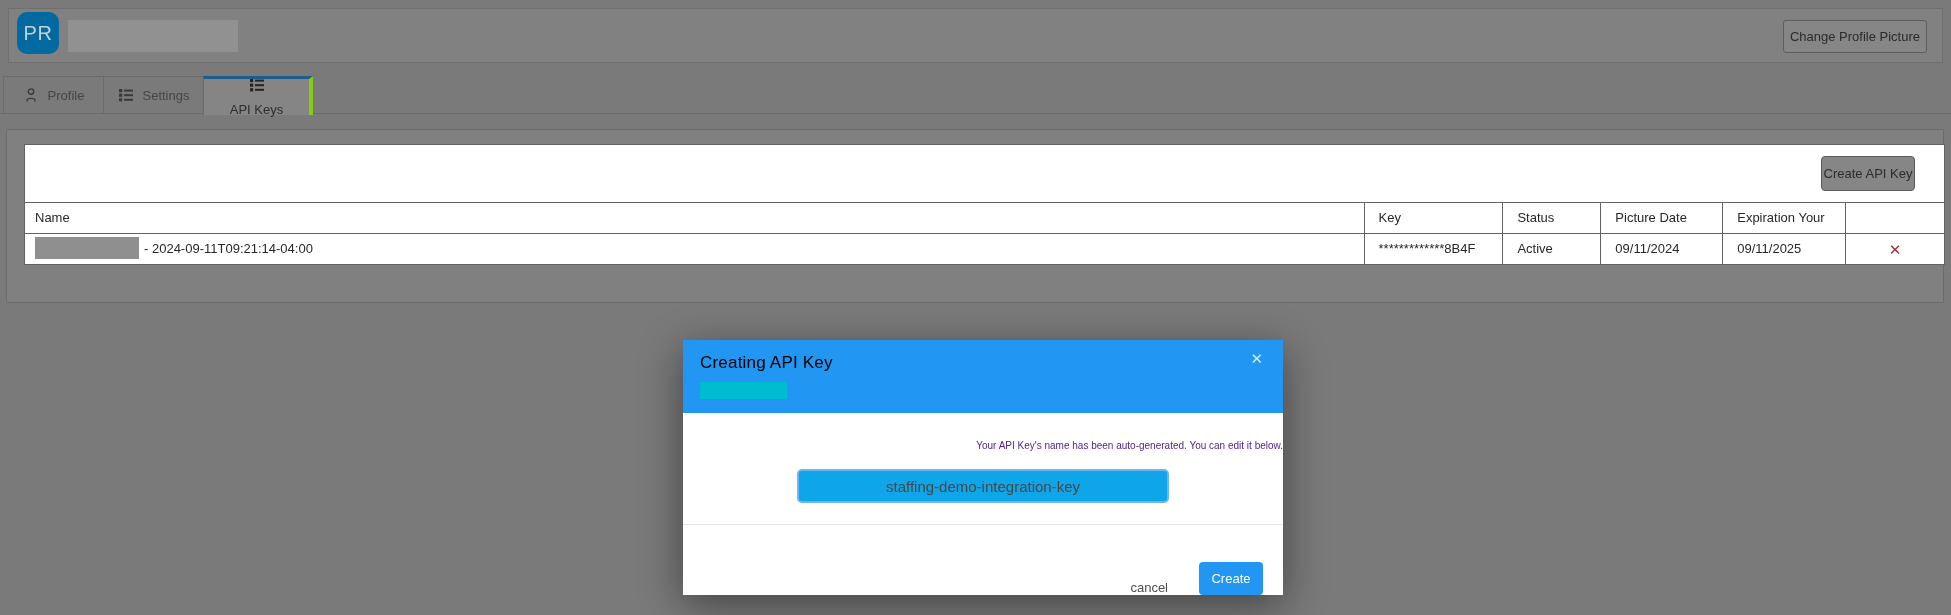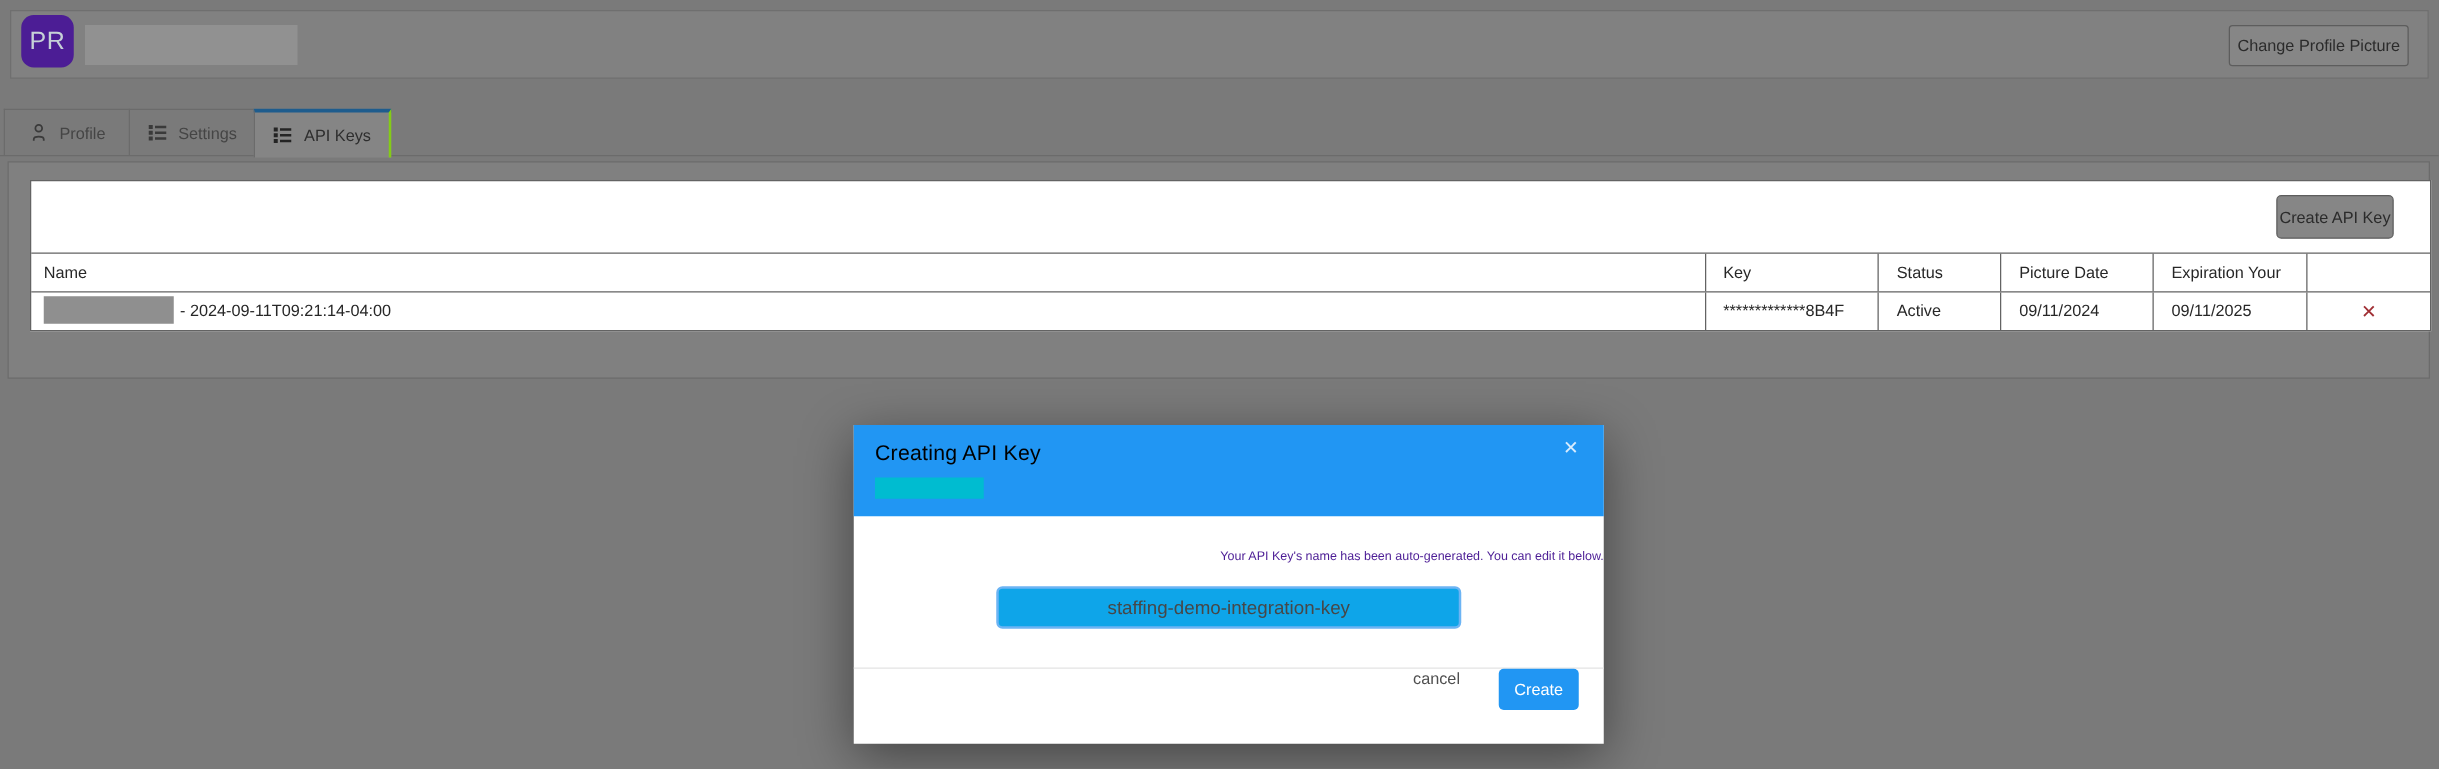--- a/index.html
+++ b/index.html
@@ -11,48 +11,48 @@
     -webkit-font-smoothing:antialiased;
   }
 
   
   .topbar {
     position:absolute; left:8px; top:8px; width:1935px; height:55px;
     background:#818181; border:1px solid #6f6f6f;
   }
   .avatar {
     position:absolute; left:8px; top:3px; width:42px; height:42px;
-    background:#4c1d95; border-radius:10px;
+    background:#0369a1; border-radius:10px;
     display:flex; align-items:center; justify-content:center;
     color:#c6d1d7; font-size:20px; letter-spacing:.5px;text-align:right;
   }
   .name-redaction {
     position:absolute; left:59px; top:11px; width:170px; height:32px;
     background:#919191;
   }
   .ghost-btn {
     position:absolute; display:flex; align-items:center; justify-content:center;
     background:#868686; border:1px solid #5d5d5d; border-radius:3px;
     font-size:13px; color:#2b2b2b; cursor:pointer; white-space:nowrap;
   }
   .change-pic-btn { right:15px; top:11px; width:144px; height:33px; }
 
   .tabbar {
-    position:absolute; left:0; top:87px; width:1951px; height:38px;
+    position:absolute; left:0; top:76px; width:1951px; height:38px;
     border-bottom:1px solid #6b6b6b;
     display:flex; padding-left:3px;
   }
   .tab {
     height:37px; display:flex; align-items:center; justify-content:center; gap:9px;
     border:1px solid #6b6b6b; border-bottom:none; border-right:none;
     font-size:13px; color:#454545; cursor:pointer;
   }
   .tab:nth-child(1){ width:100px; }
   .tab:nth-child(2){ width:100px; }
-  .tab:nth-child(3){ width:110px; border-right:2px solid #84cc16; }
+  .tab:nth-child(3){ width:110px; border-right:4px solid #84cc16;flex-direction:column; }
   .tab.active {
     background:#858585; color:#2e2e2e; height:39px; margin-bottom:-1px;
     border-top:3px solid #1e5c8d; z-index:2; position:relative;
   }
   .tab .ticon { width:16px; height:16px; flex:0 0 auto; color:#3a3a3a; }
   .tab.active .ticon { color:#242424; }
 
   .outer-card {
     position:absolute; left:6px; top:129px; width:1938px; height:174px;
     background:#808080; border:1px solid #6b6b6b;
@@ -101,23 +101,23 @@
   .modal-message {
     margin-top:27px; text-align:right; font-size:10px; color:#4c1d95;
   }
   .keyname-input {
     display:block; margin:18px auto 0; width:372px; height:34px;
     border:2px solid #6cb4f4; border-radius:5px; outline:none;
     text-align:center; font-size:15px; color:#474747;
     font-family:"Liberation Sans", sans-serif; background:#0ea5e9;
   }
   .modal-footer {
-    position:absolute; left:0; bottom:0; width:100%; height:61px;
+    position:absolute; left:0; bottom:0; width:100%; height:71px;
     border-top:1px solid #e4e4e4;
-    display:flex; align-items:flex-start; justify-content:flex-end; gap:31px;
+    display:flex; align-items:flex-end; justify-content:flex-end; gap:31px;
     padding-right:20px;
   }
   .cancel-link { font-size:13px; color:#4f4f4f; cursor:pointer; }
   .create-btn {
     width:64px; height:33px; background:#2196f3; color:#ffffff;
     border:none; border-radius:4px; font-size:13px; cursor:pointer;
     font-family:"Liberation Sans", sans-serif;
   }
 </style>
 </head>

